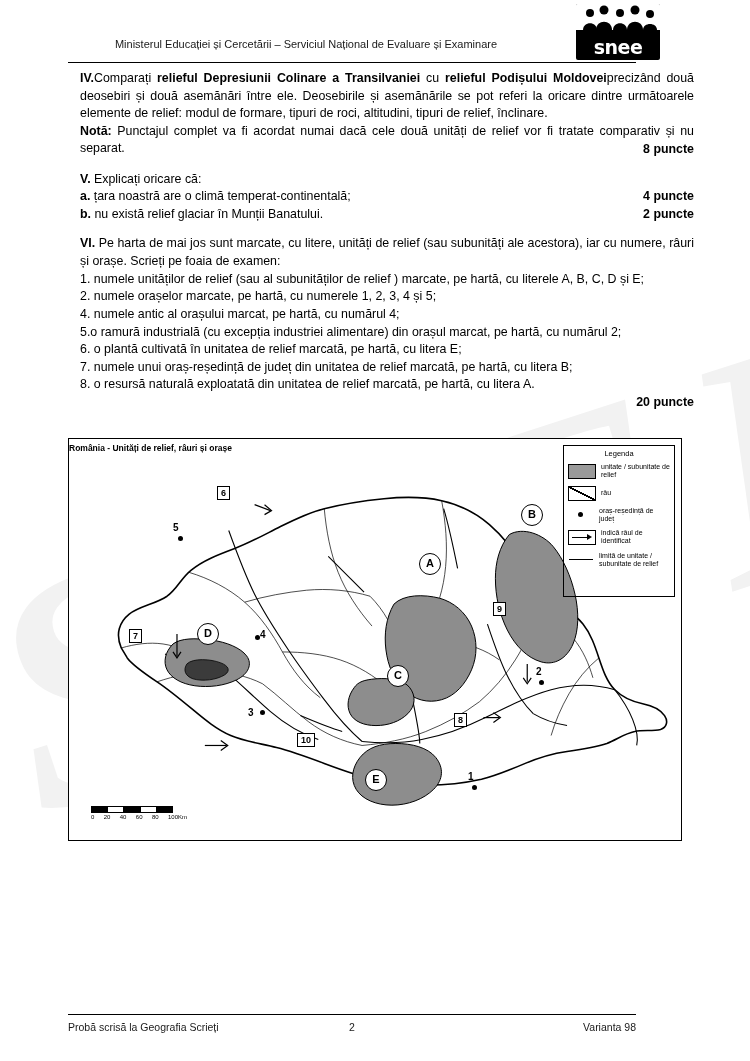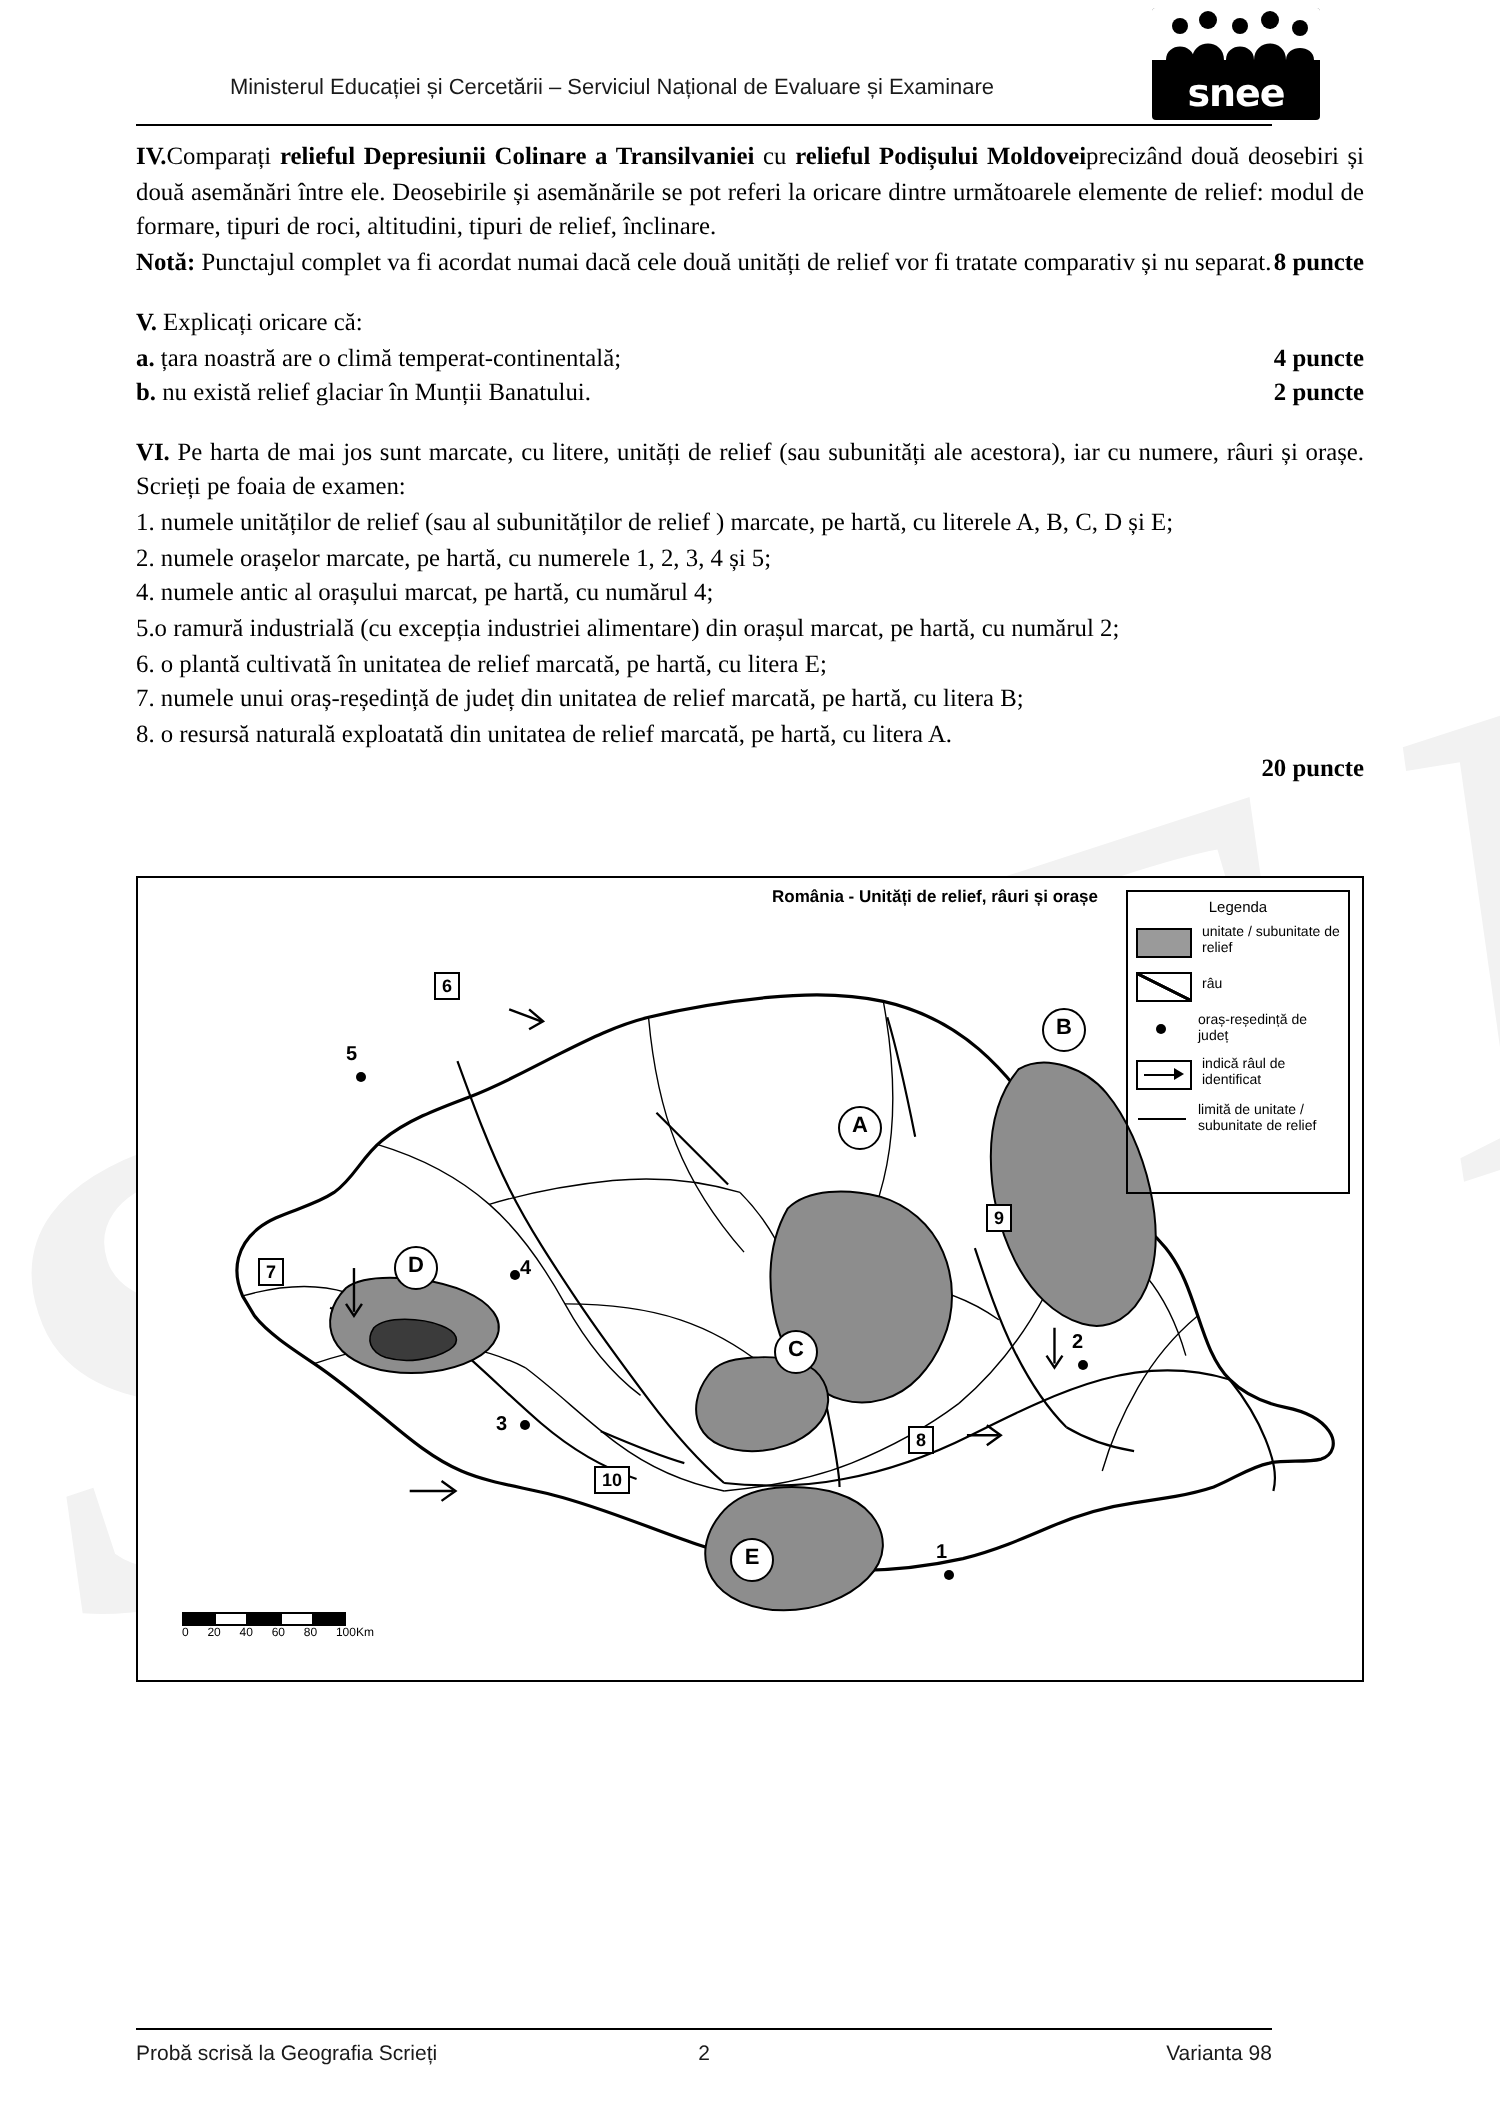--- a/index.html
+++ b/index.html
@@ -98,27 +98,26 @@
   }
   .logo .topwhite {
     position: absolute;
     left: 0; top: 0; width: 84px; height: 14px;
     background: #fff;
   }
 
   
   .content {
     position: absolute;
-    left: 68px;
+    left: 80px;
     top: 70px;
     width: 614px;
     font-size: 12.4px;
     line-height: 1.42;
     text-align: justify;
-    font-family: Liberation Serif, serif;
   }
   .content p { margin: 0 0 0 0; }
   .gap { height: 12px; }
   .b { font-weight: bold; }
   .right { text-align: right; display: block; font-weight: bold; }
   .inline-right {
     float: right;
     font-weight: bold;
   }
   .clear { clear: both; }
@@ -133,21 +132,21 @@
     height: 403px;
     border: 1px solid #000;
     background: #ffffff;
     box-sizing: border-box;
   }
   .map-title {
     position: absolute;
     left: 0;
     top: 4px;
     width: 480px;
-    text-align: right;
+    text-align: left;
     font-size: 8.5px;
     font-weight: bold;
   }
   .legend {
     position: absolute;
     right: 6px;
     top: 6px;
     width: 112px;
     height: 152px;
     border: 1px solid #000;

